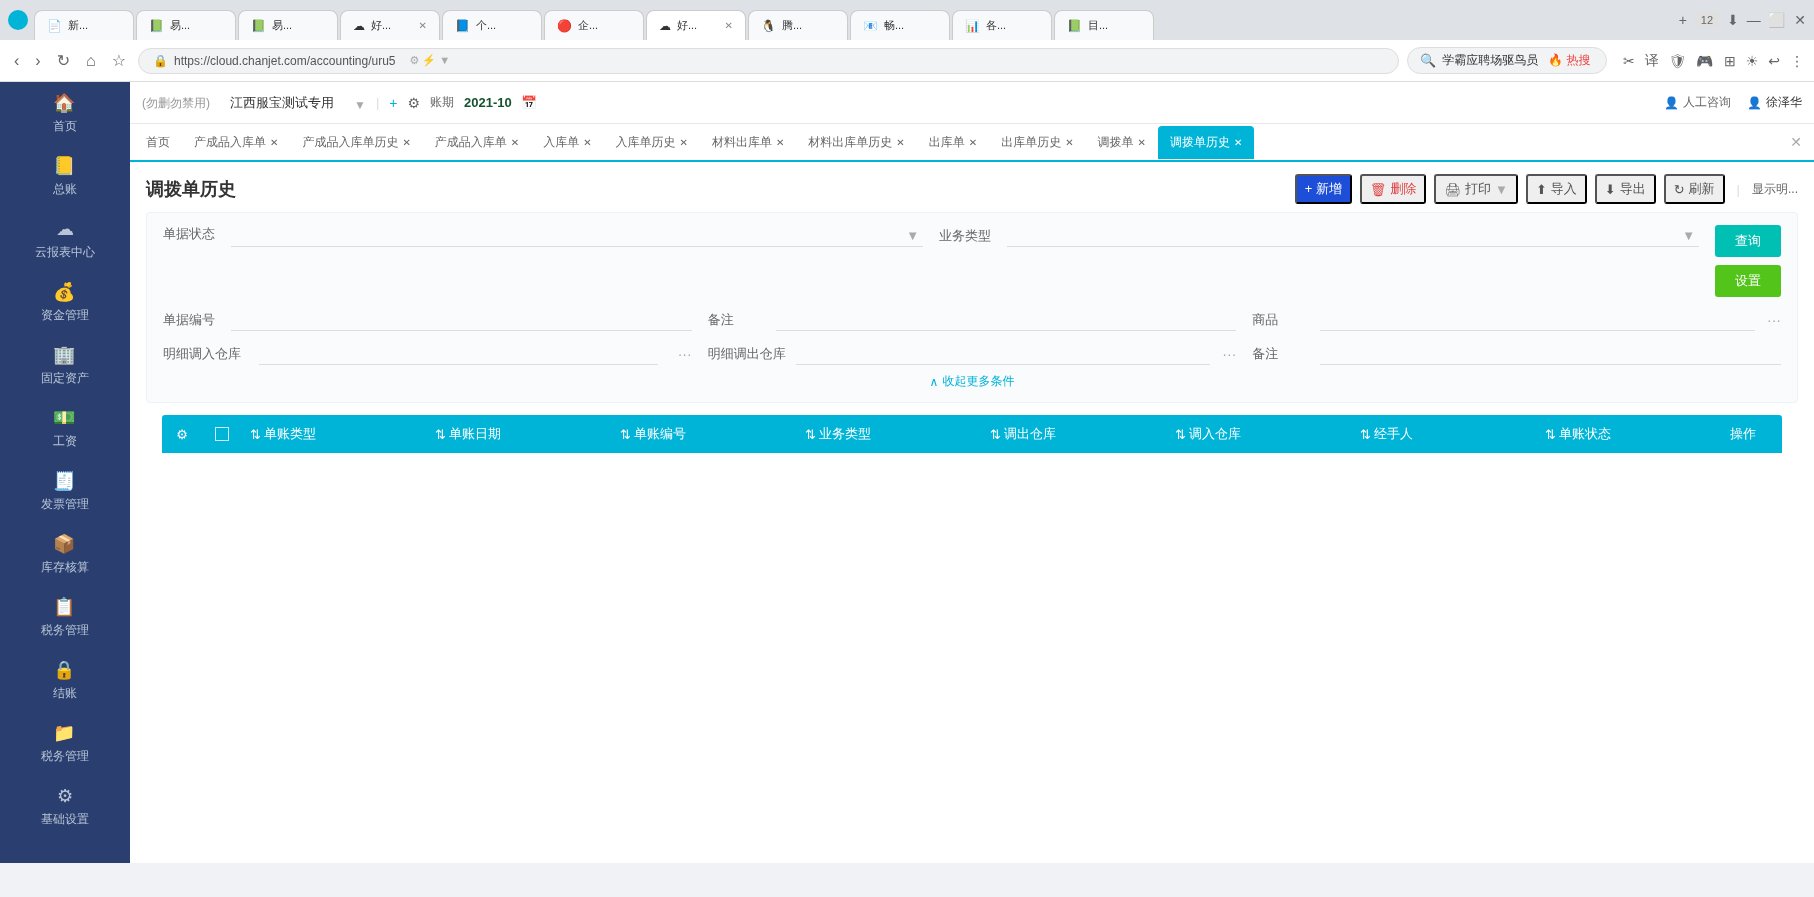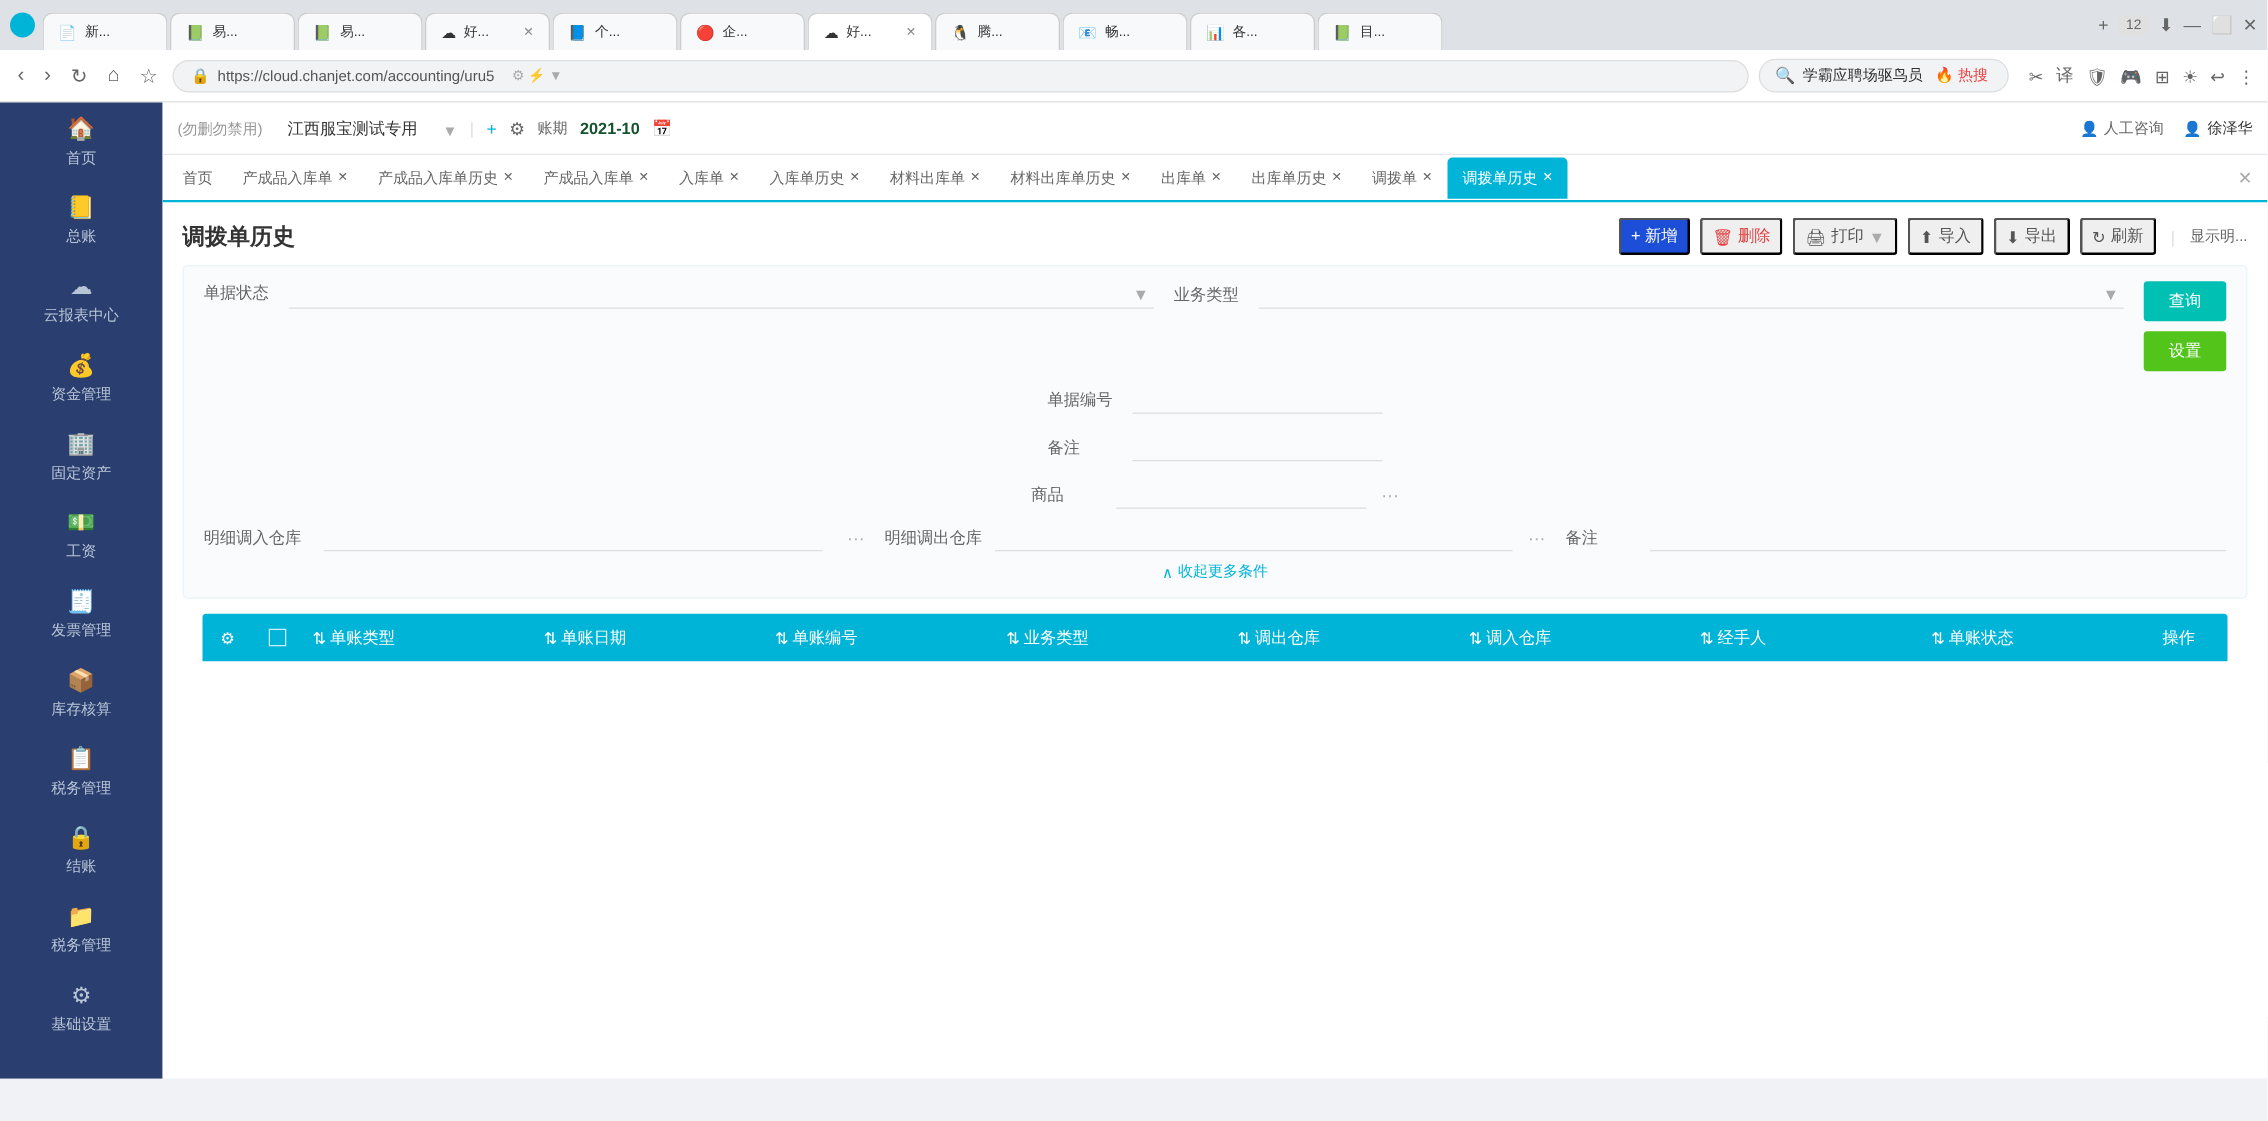--- a/index.html
+++ b/index.html
@@ -364,21 +364,21 @@
                   <span class="arrow">▼</span>
                 </div>
               </div>
 
               <div style="display:flex;flex-direction:column;gap:4px;flex-shrink:0;">
                 <button class="query-btn">查询</button>
                 <button class="settings-btn">设置</button>
               </div>
             </div>
 
-            <div style="display:flex;align-items:center;gap:16px;margin-bottom:12px;flex-direction:column;">
+            <div style="display:flex;align-items:center;gap:16px;margin-bottom:12px;">
               <div style="display:flex;align-items:center;gap:8px;flex:1;">
                 <span class="filter-label">单据编号</span>
                 <input class="filter-input" style="flex: 1 1 0%;">
               </div>
               <div style="display:flex;align-items:center;gap:8px;flex:1;">
                 <span class="filter-label">备注</span>
                 <input class="filter-input" style="flex: 1 1 0%;">
               </div>
               <div style="display:flex;align-items:center;gap:8px;flex:1;">
                 <span class="filter-label">商品</span>

